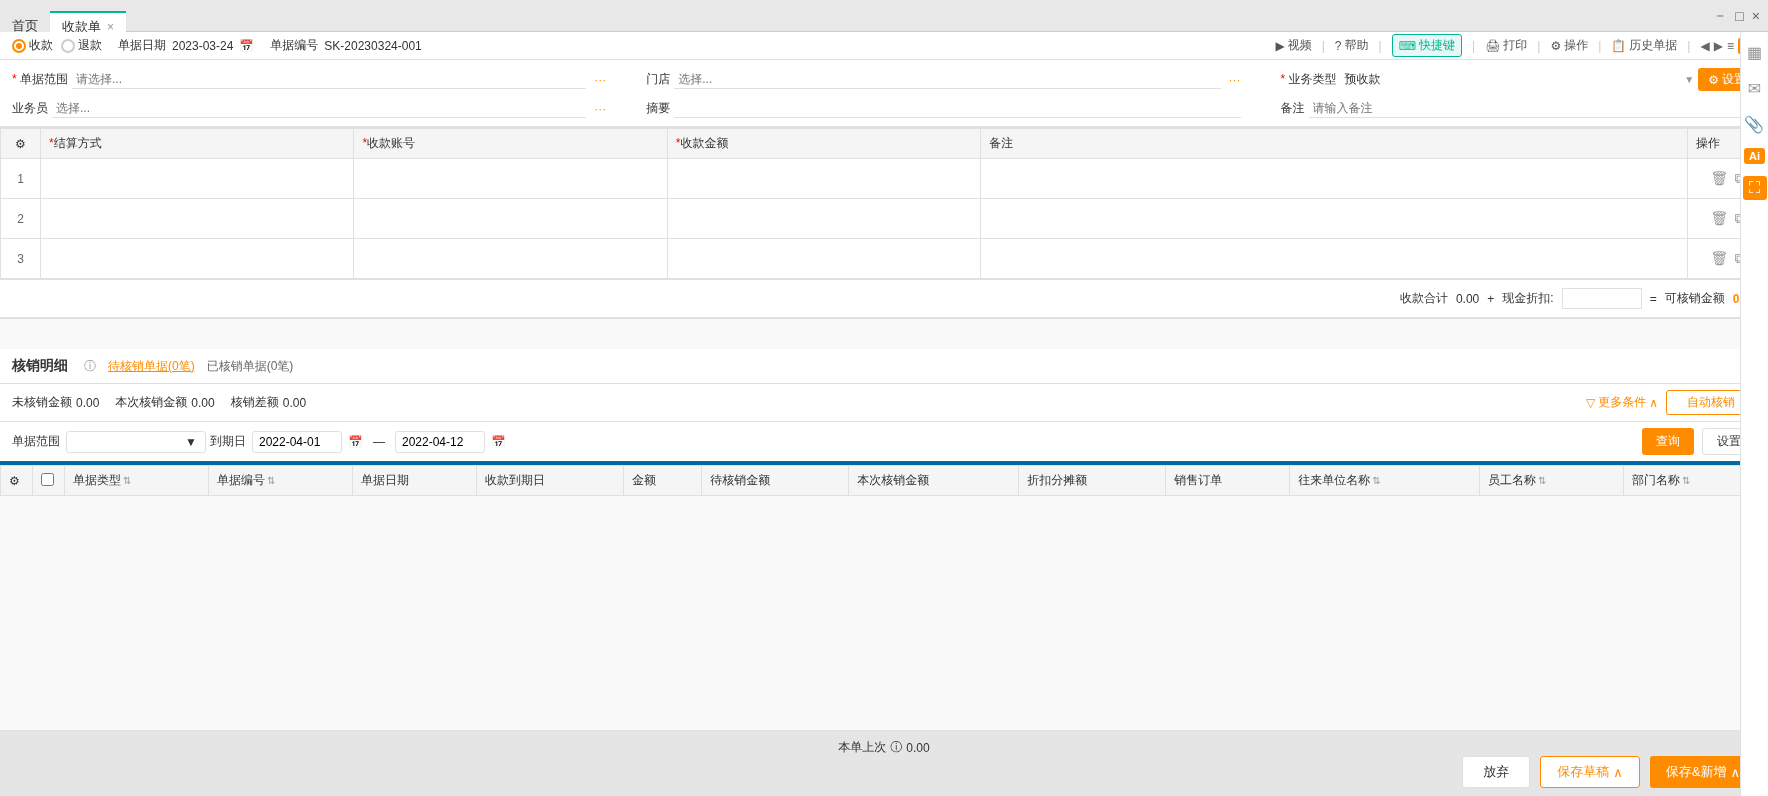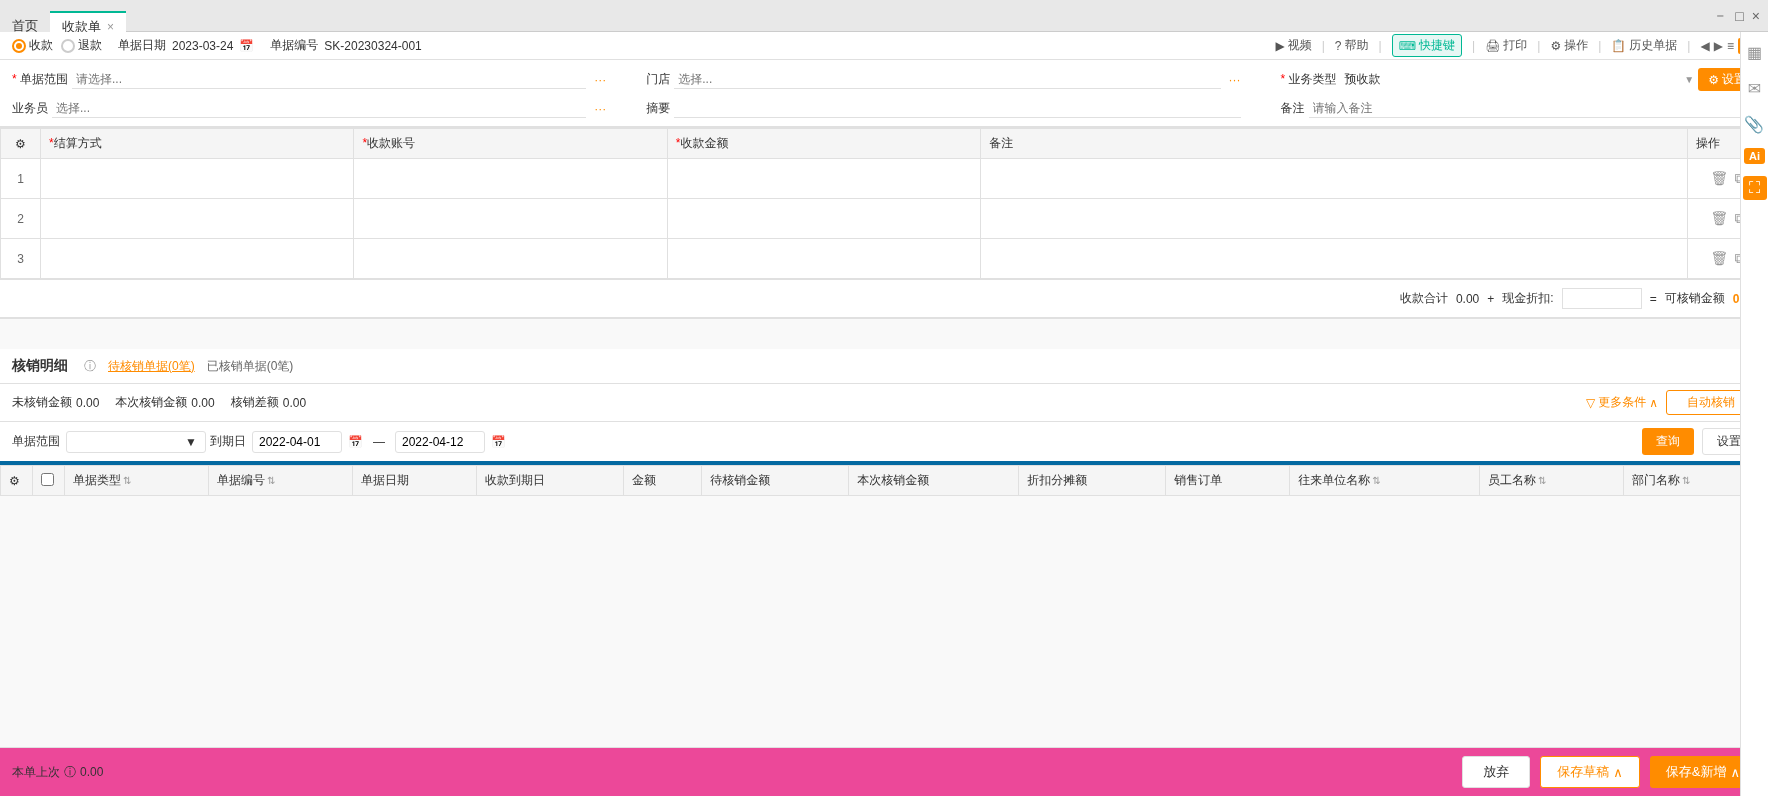--- a/index.html
+++ b/index.html
@@ -78,21 +78,21 @@
     .query-btn { background: #ff8c00; color: #fff; border: none; padding: 4px 14px; border-radius: 3px; font-size: 12px; cursor: pointer; }
     .setting-btn2 { background: #fff; border: 1px solid #e0e0e0; color: #333; padding: 4px 14px; border-radius: 3px; font-size: 12px; cursor: pointer; }
 
     
     .bottom-table-area { flex: 1; overflow-y: auto; }
     .bottom-table { width: 100%; border-collapse: collapse; }
     .bottom-table th { background: #f5f5f5; border: 1px solid #e0e0e0; padding: 6px 8px; text-align: left; font-weight: normal; color: #333; white-space: nowrap; font-size: 12px; }
     .sort-icon { color: #999; font-size: 10px; margin-left: 2px; }
 
     
-    .footer { display: flex; align-items: center; padding: 8px 12px; border-top: 1px solid #e0e0e0; background: #ec4899; flex-shrink: 0; }
+    .footer { display: flex; align-items: center; padding: 8px 12px; border-top: 1px solid #e0e0e0; background: #e5e5e5; flex-shrink: 0; flex-direction: column; }
     .footer-left { font-size: 12px; color: #333; display: flex; align-items: center; gap: 4px; }
     .footer-right { margin-left: auto; display: flex; gap: 10px; }
     .btn-abandon { background: #fff; border: 1px solid #e0e0e0; color: #333; padding: 6px 20px; border-radius: 3px; font-size: 13px; cursor: pointer; text-align: right; }
     .btn-draft { background: #fff; border: 1px solid #ff8c00; color: #ff8c00; padding: 6px 16px; border-radius: 3px; font-size: 13px; cursor: pointer; display: flex; align-items: center; gap: 4px; }
     .btn-save { background: #ff8c00; border: none; color: #fff; padding: 6px 16px; border-radius: 3px; font-size: 13px; cursor: pointer; display: flex; align-items: center; gap: 4px; }
 
     
     .right-sidebar { position: fixed; right: 0; top: 32px; width: 28px; background: #fff; border-left: 1px solid #e0e0e0; display: flex; flex-direction: column; align-items: center; padding: 8px 0; gap: 12px; height: calc(796px - 32px); z-index: 10; }
     .sidebar-icon { color: #999; font-size: 16px; cursor: pointer; display: flex; align-items: center; justify-content: center; width: 24px; height: 24px; }
     .sidebar-icon.active { background: #ff8c00; color: #fff; border-radius: 3px; }

